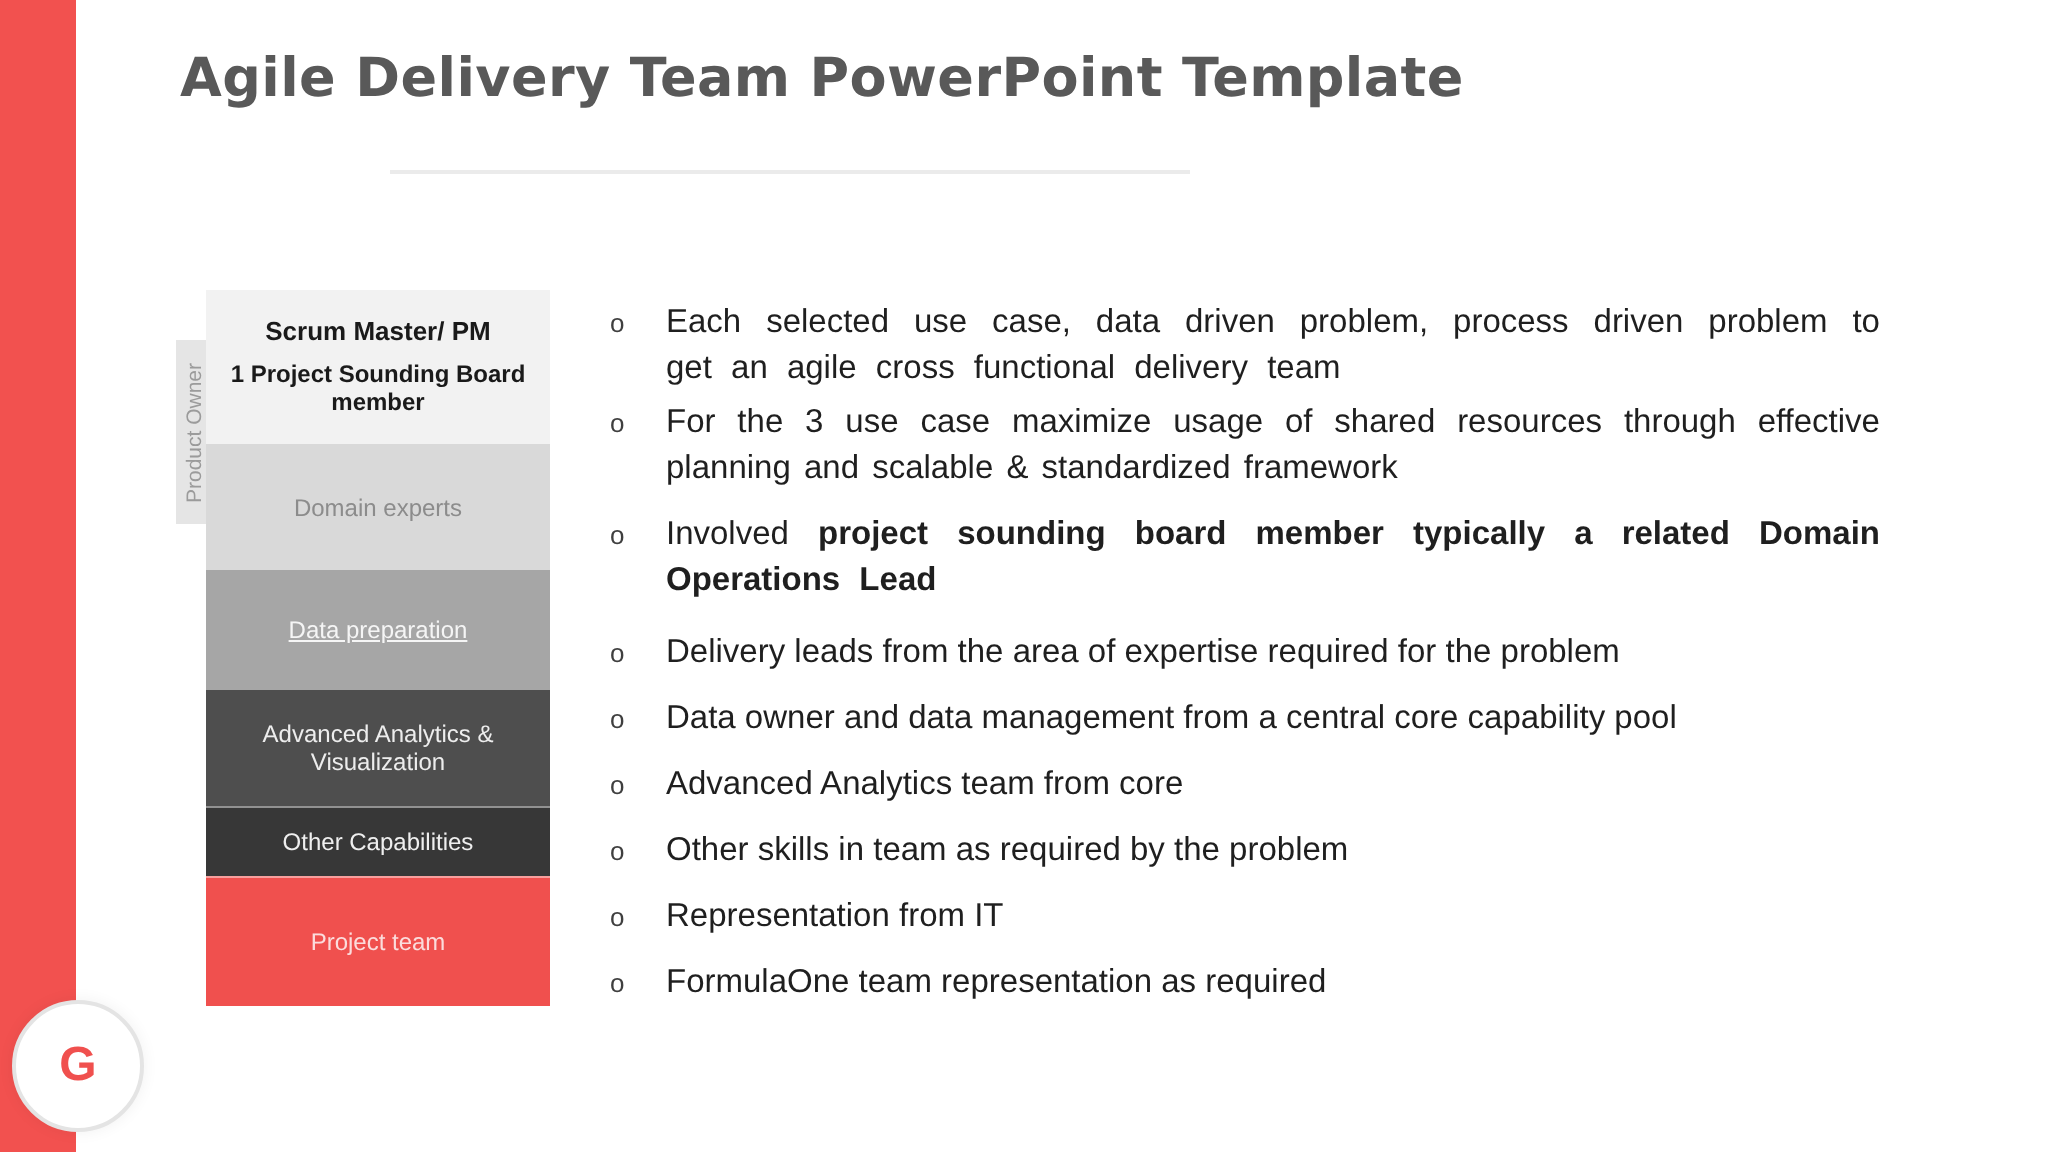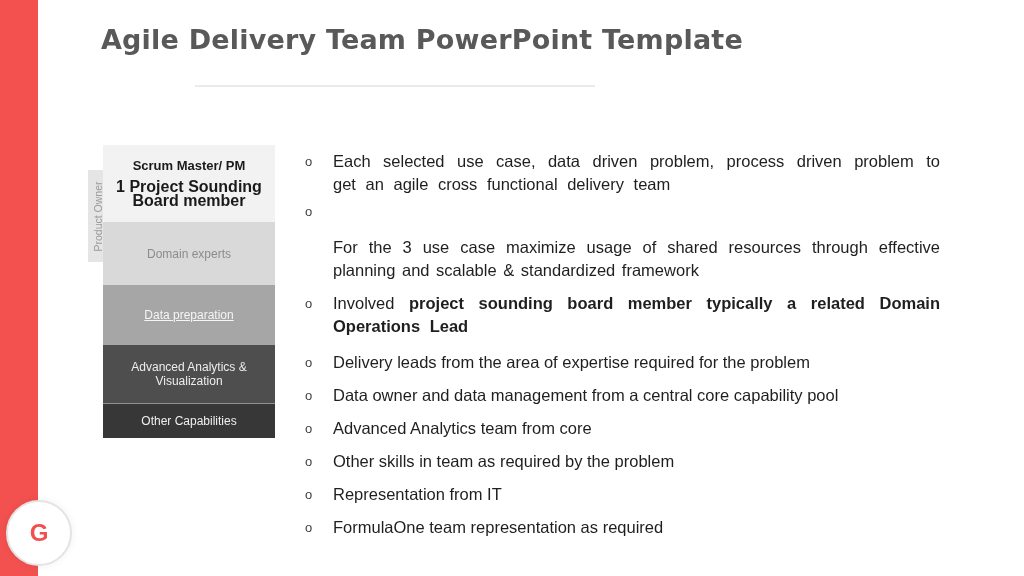--- a/index.html
+++ b/index.html
@@ -11,21 +11,21 @@
   }
   .slide { position: relative; width: 1024px; height: 576px; background: #ffffff; }
 
   .accent-bar {
     position: absolute; left: 0; top: 0;
     width: 38px; height: 576px;
     background: #F2514F;
   }
 
   .slide-title {
-    position: absolute; left: 101px; top: 24px;
+    position: absolute; left: 90px; top: 24px;
     width: 900px;
     font-family: "DejaVu Sans", sans-serif;
     font-size: 27px; font-weight: 700;
     color: #595959;
     letter-spacing: 0.2px;
   }
 
   .title-divider {
     position: absolute; left: 195px; top: 85px;
     width: 400px; height: 2px;
@@ -40,21 +40,21 @@
   .box {
     display: flex; flex-direction: column;
     align-items: center; justify-content: center;
     text-align: center;
     padding: 0 12px;
     font-size: 12px;
     line-height: 14px;
   }
   .box-1 { height: 77px; }
   .box-1 .box-title { font-weight: 700; font-size: 13px; color: #1a1a1a; }
-  .box-1 .box-subtitle { font-weight: 700; font-size: 16px; color: #1a1a1a; margin-top: 7px; }
+  .box-1 .box-subtitle { font-weight: 700; font-size: 12px; color: #1a1a1a; margin-top: 7px; }
   .box-2 { height: 63px; }
   .box-3 { height: 60px; text-decoration: underline; }
   .box-4 { height: 58px; }
   .box-5 { height: 35px; border-top: 1px solid rgba(255,255,255,0.45); }
   .box-6 { height: 65px; border-top: 1px solid rgba(255,255,255,0.45); }
 
   .side-label {
     position: absolute; left: 88px; top: 170px;
     width: 19px; height: 92px;
     background: #E5E5E5;
@@ -82,21 +82,21 @@
   .bullet-item { display: flex; }
   .bullet-marker {
     flex: 0 0 28px;
     font-size: 13px;
     line-height: 23px;
     color: #3f3f3f;
   }
   .bullet-text { flex: 1; }
   .justified .bullet-text { text-align: justify; text-align-last: left; }
   .spread-1 .bullet-text { word-spacing: 5px; }
-  .spread-2 .bullet-text { word-spacing: 2px; margin-top: 36px; }
+  .spread-2 .bullet-text { word-spacing: 2px; }
   .bullet-text b { font-weight: 700; }
   .m-a { margin-top: 4px; }
   .m-b { margin-top: 10px; }
   .m-c { margin-top: 13px; }
 
   
   .logo-badge {
     position: absolute; left: 6px; top: 500px;
     width: 66px; height: 66px;
     border-radius: 50%;
@@ -124,20 +124,21 @@
 
   <div class="stack">
     <div class="box box-1" style="background-color: rgb(242, 242, 242);">
       <div class="box-title" style="color: rgb(26, 26, 26);">Scrum Master/ PM</div>
       <div class="box-subtitle" style="color: rgb(26, 26, 26);">1 Project Sounding Board member</div>
     </div>
     <div class="box box-2" style="background-color: rgb(217, 217, 217); color: rgb(140, 140, 140);">Domain experts</div>
     <div class="box box-3" style="background-color: rgb(166, 166, 166); color: rgb(245, 245, 245);">Data preparation</div>
     <div class="box box-4" style="background-color: rgb(78, 78, 78); color: rgb(237, 237, 237);">Advanced Analytics &amp; Visualization</div>
     <div class="box box-5" style="background-color: rgb(55, 55, 55); color: rgb(239, 239, 239);">Other Capabilities</div>
+    <div class="box box-6" style="background-color: rgb(240, 80, 78); color: rgb(251, 220, 220);">Project team</div>
   </div>
 
   <div class="bullets">
     <div class="bullet-item justified spread-1">
       <span class="bullet-marker">o</span>
       <div class="bullet-text"><span>Each selected use case, data driven problem, process driven problem to get an agile cross functional delivery team</span><b></b></div>
     </div>
     <div class="bullet-item justified spread-2 m-a">
       <span class="bullet-marker">o</span>
       <div class="bullet-text"><span>For the 3 use case maximize usage of shared resources through effective planning and scalable &amp; standardized framework</span><b></b></div>

